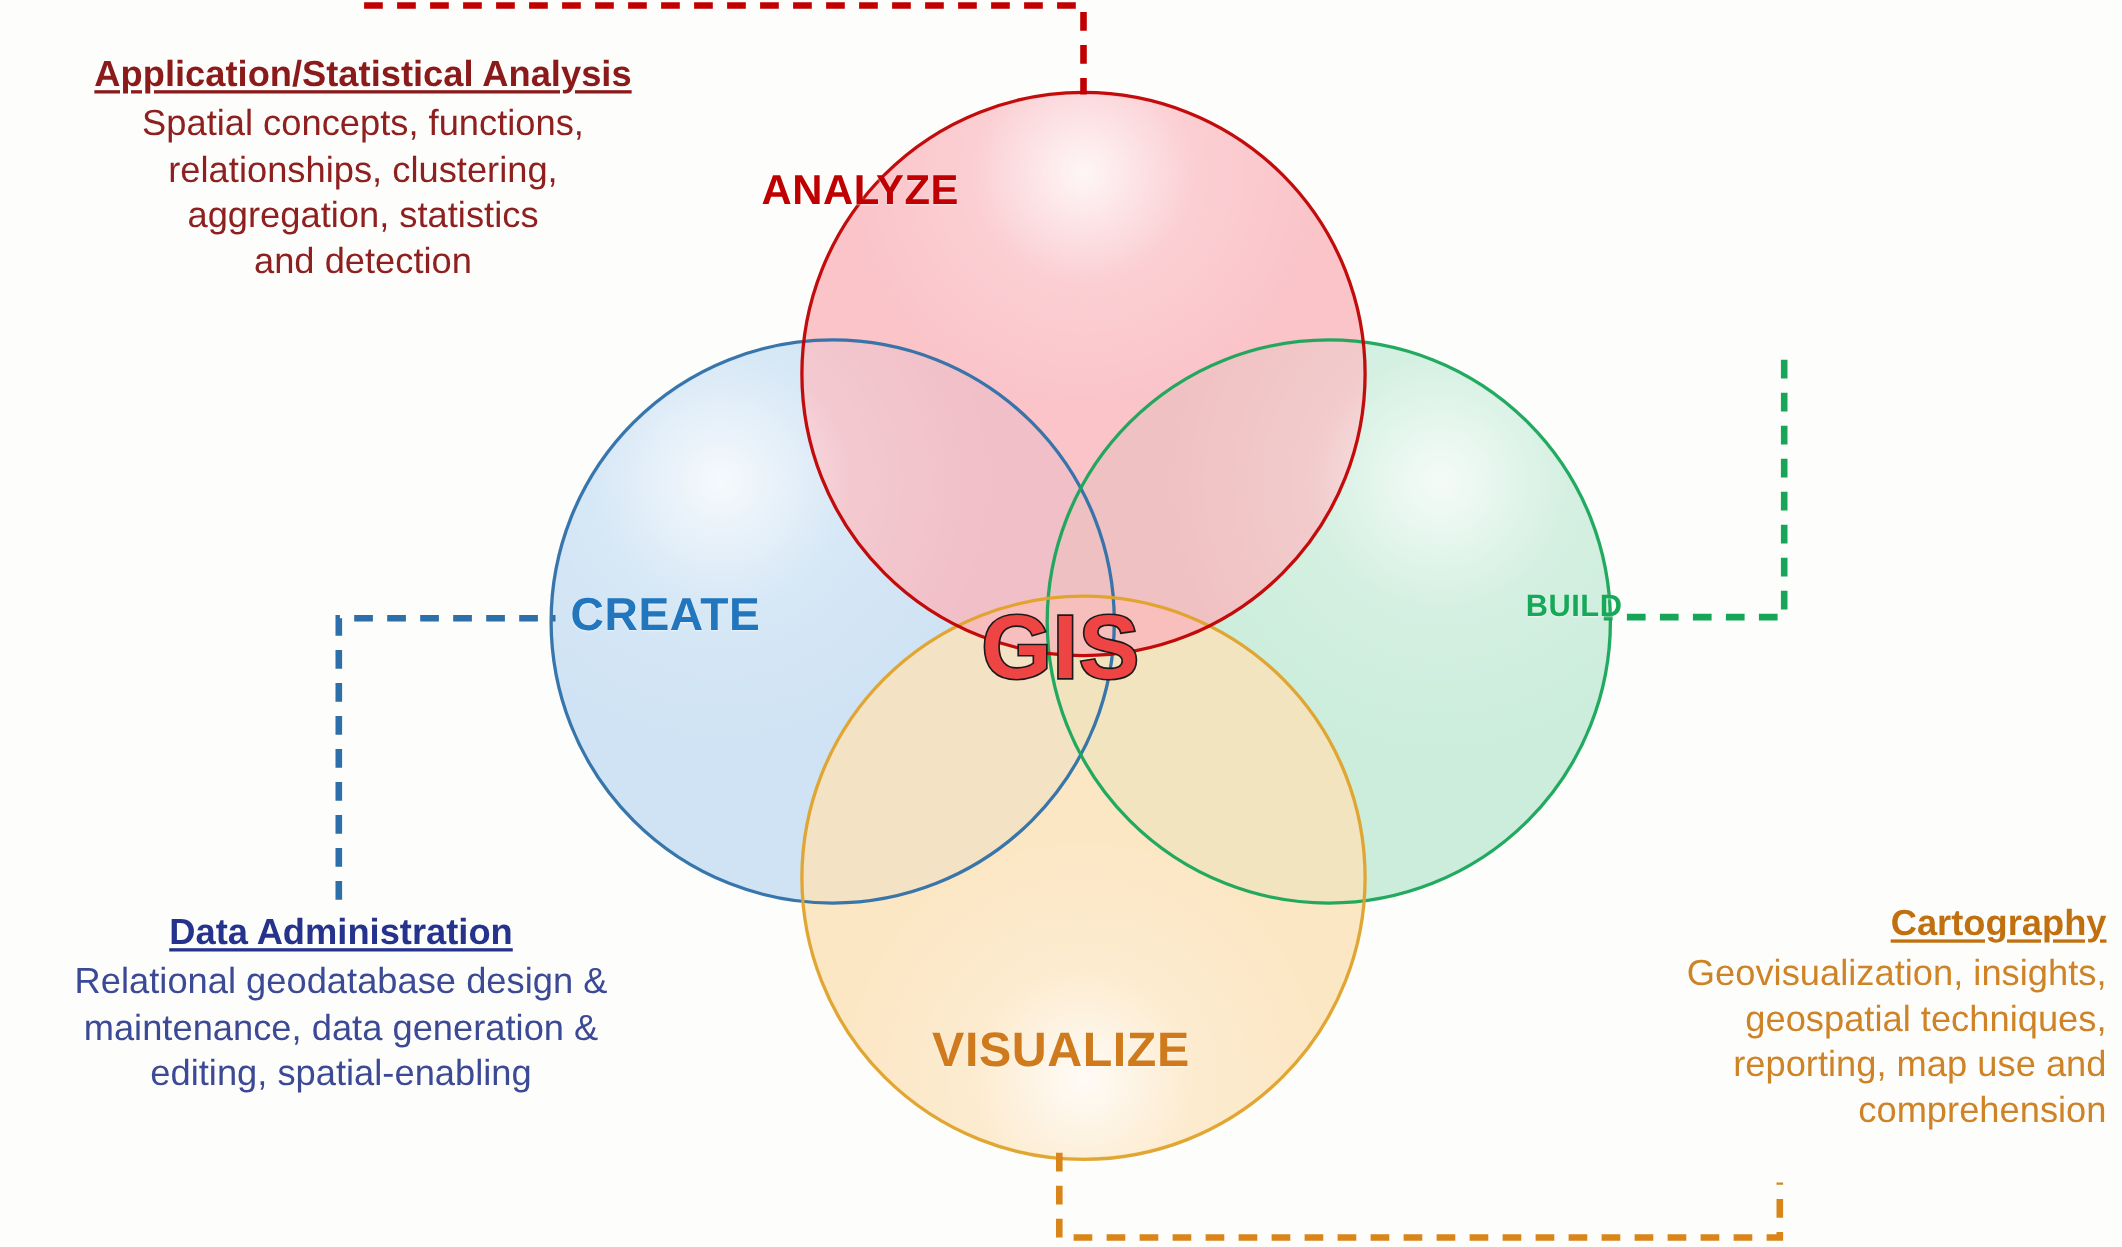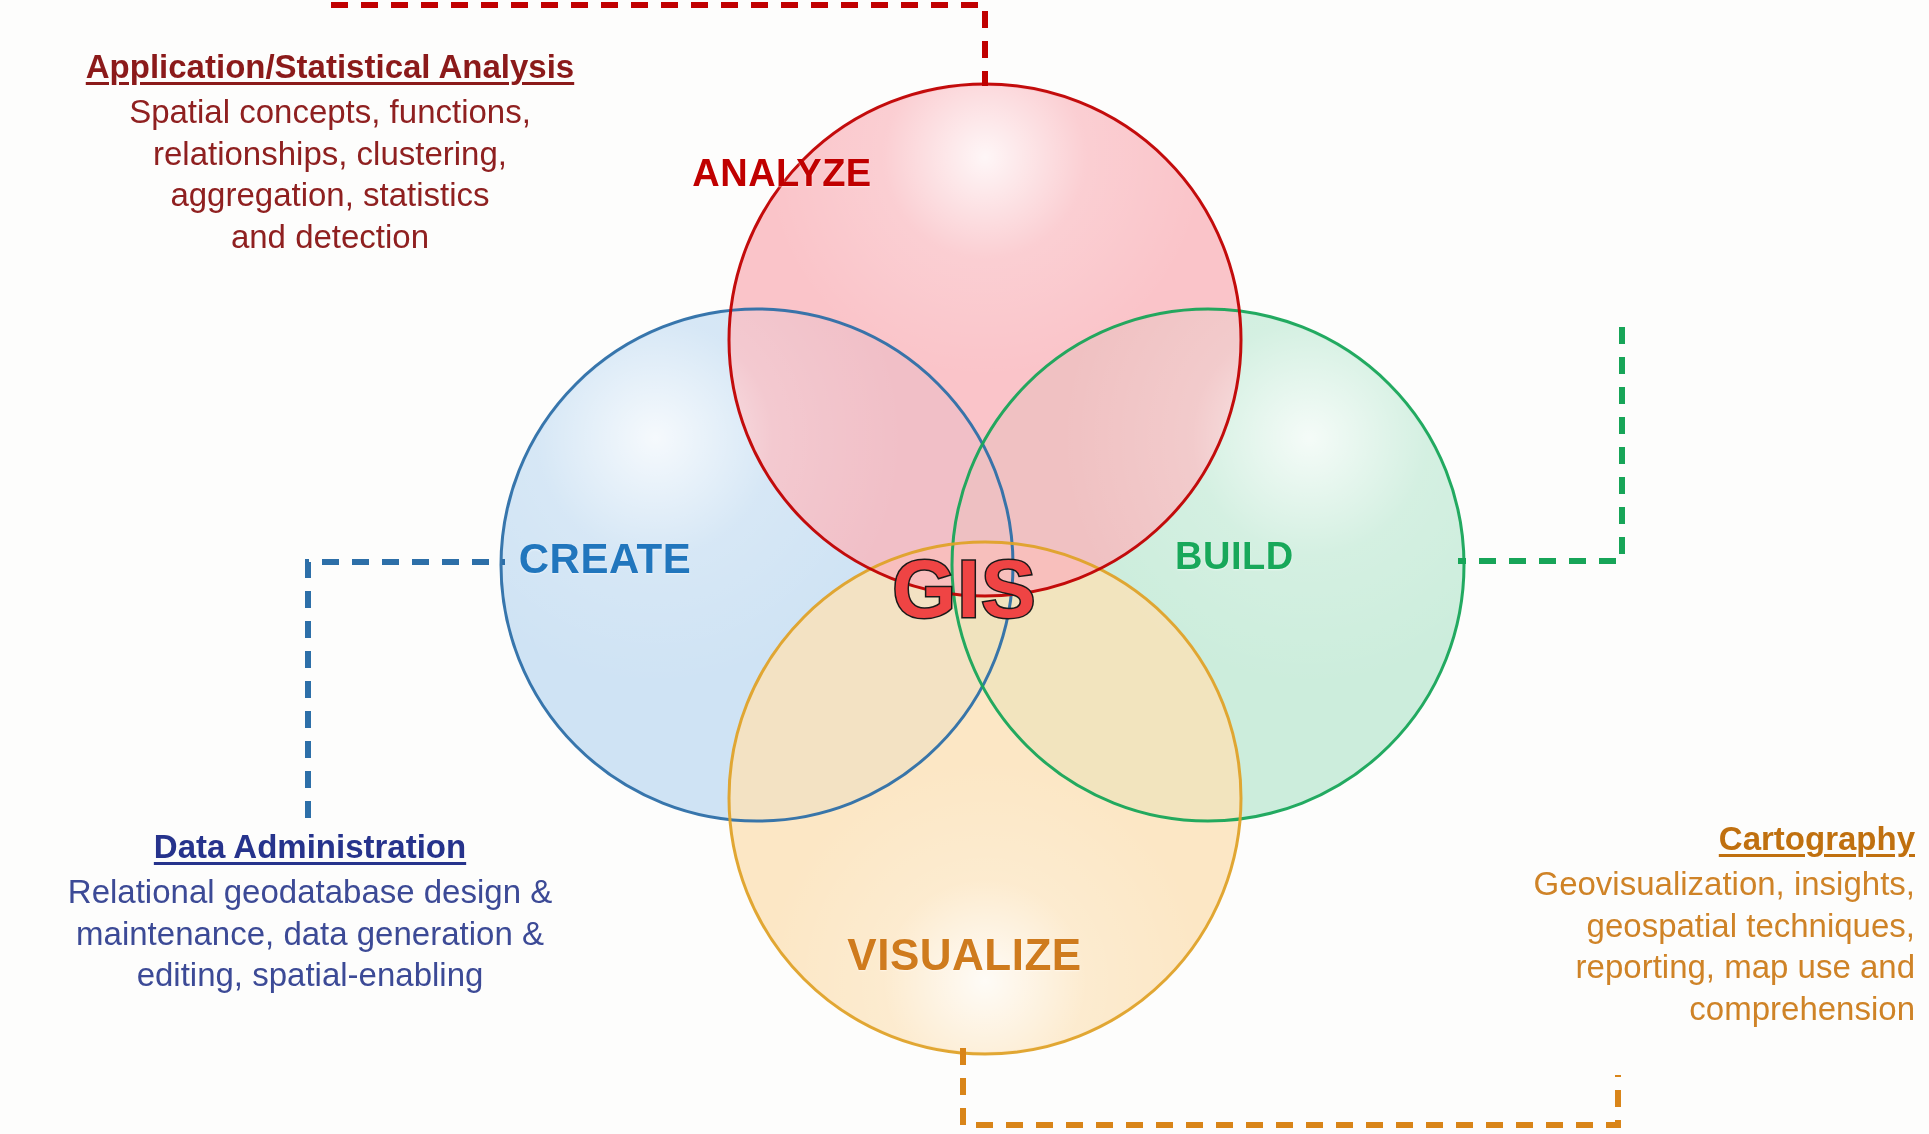--- a/index.html
+++ b/index.html
@@ -46,22 +46,22 @@
     text-align: center;
     font-size: 38px;
   }
   #label-create {
     left: 455px; top: 535px; width: 300px;
     text-align: center;
     font-size: 42px;
   }
   #label-build {
     left: 1175px; top: 535px; width: 300px;
-    text-align: left;
-    font-size: 38px;
+    text-align: right;
+    font-size: 28px;
   }
   #label-visualize {
     left: 0; top: 930px; width: 1929px;
     text-align: center;
     font-size: 44px;
   }
 
   
   #label-gis {
     position: absolute;

